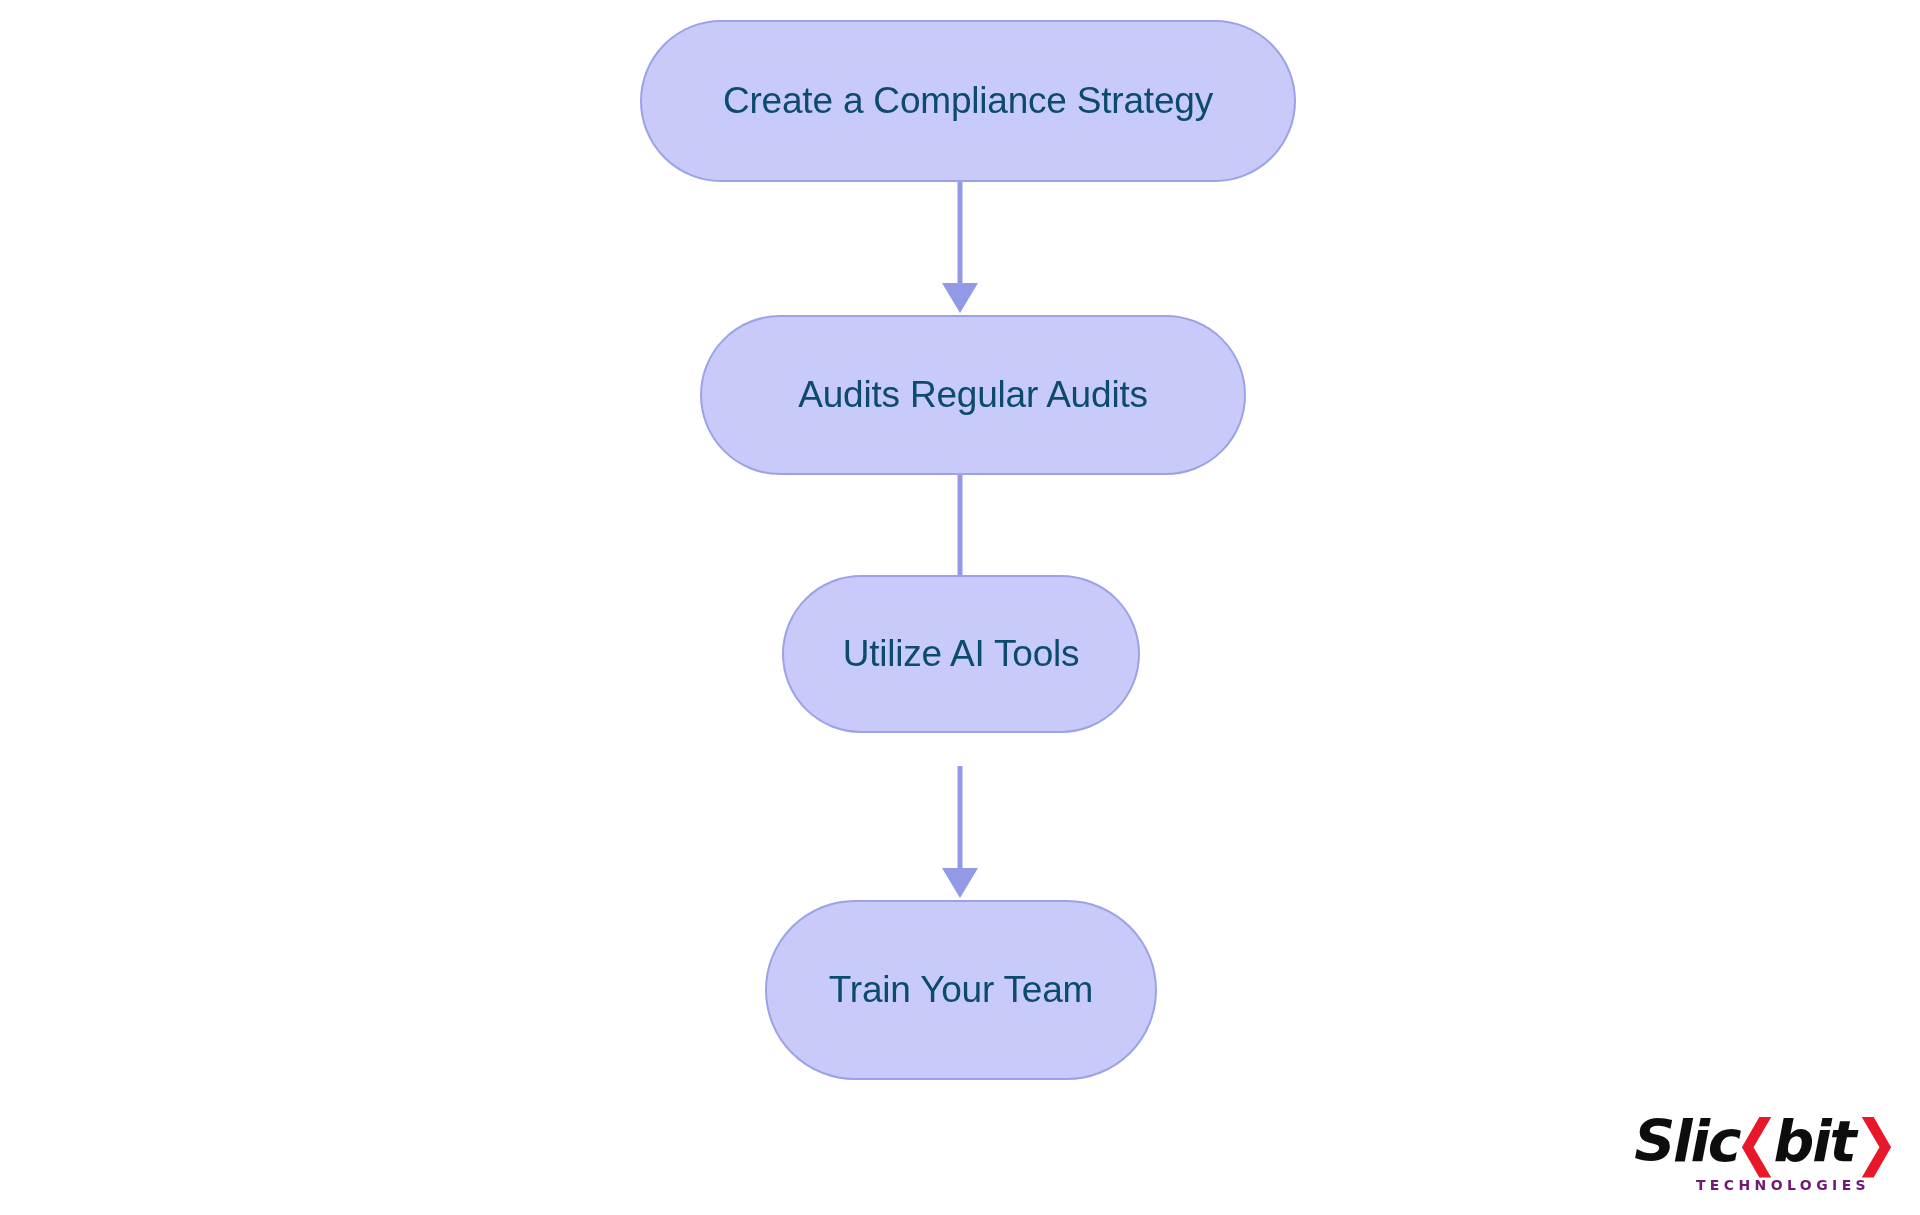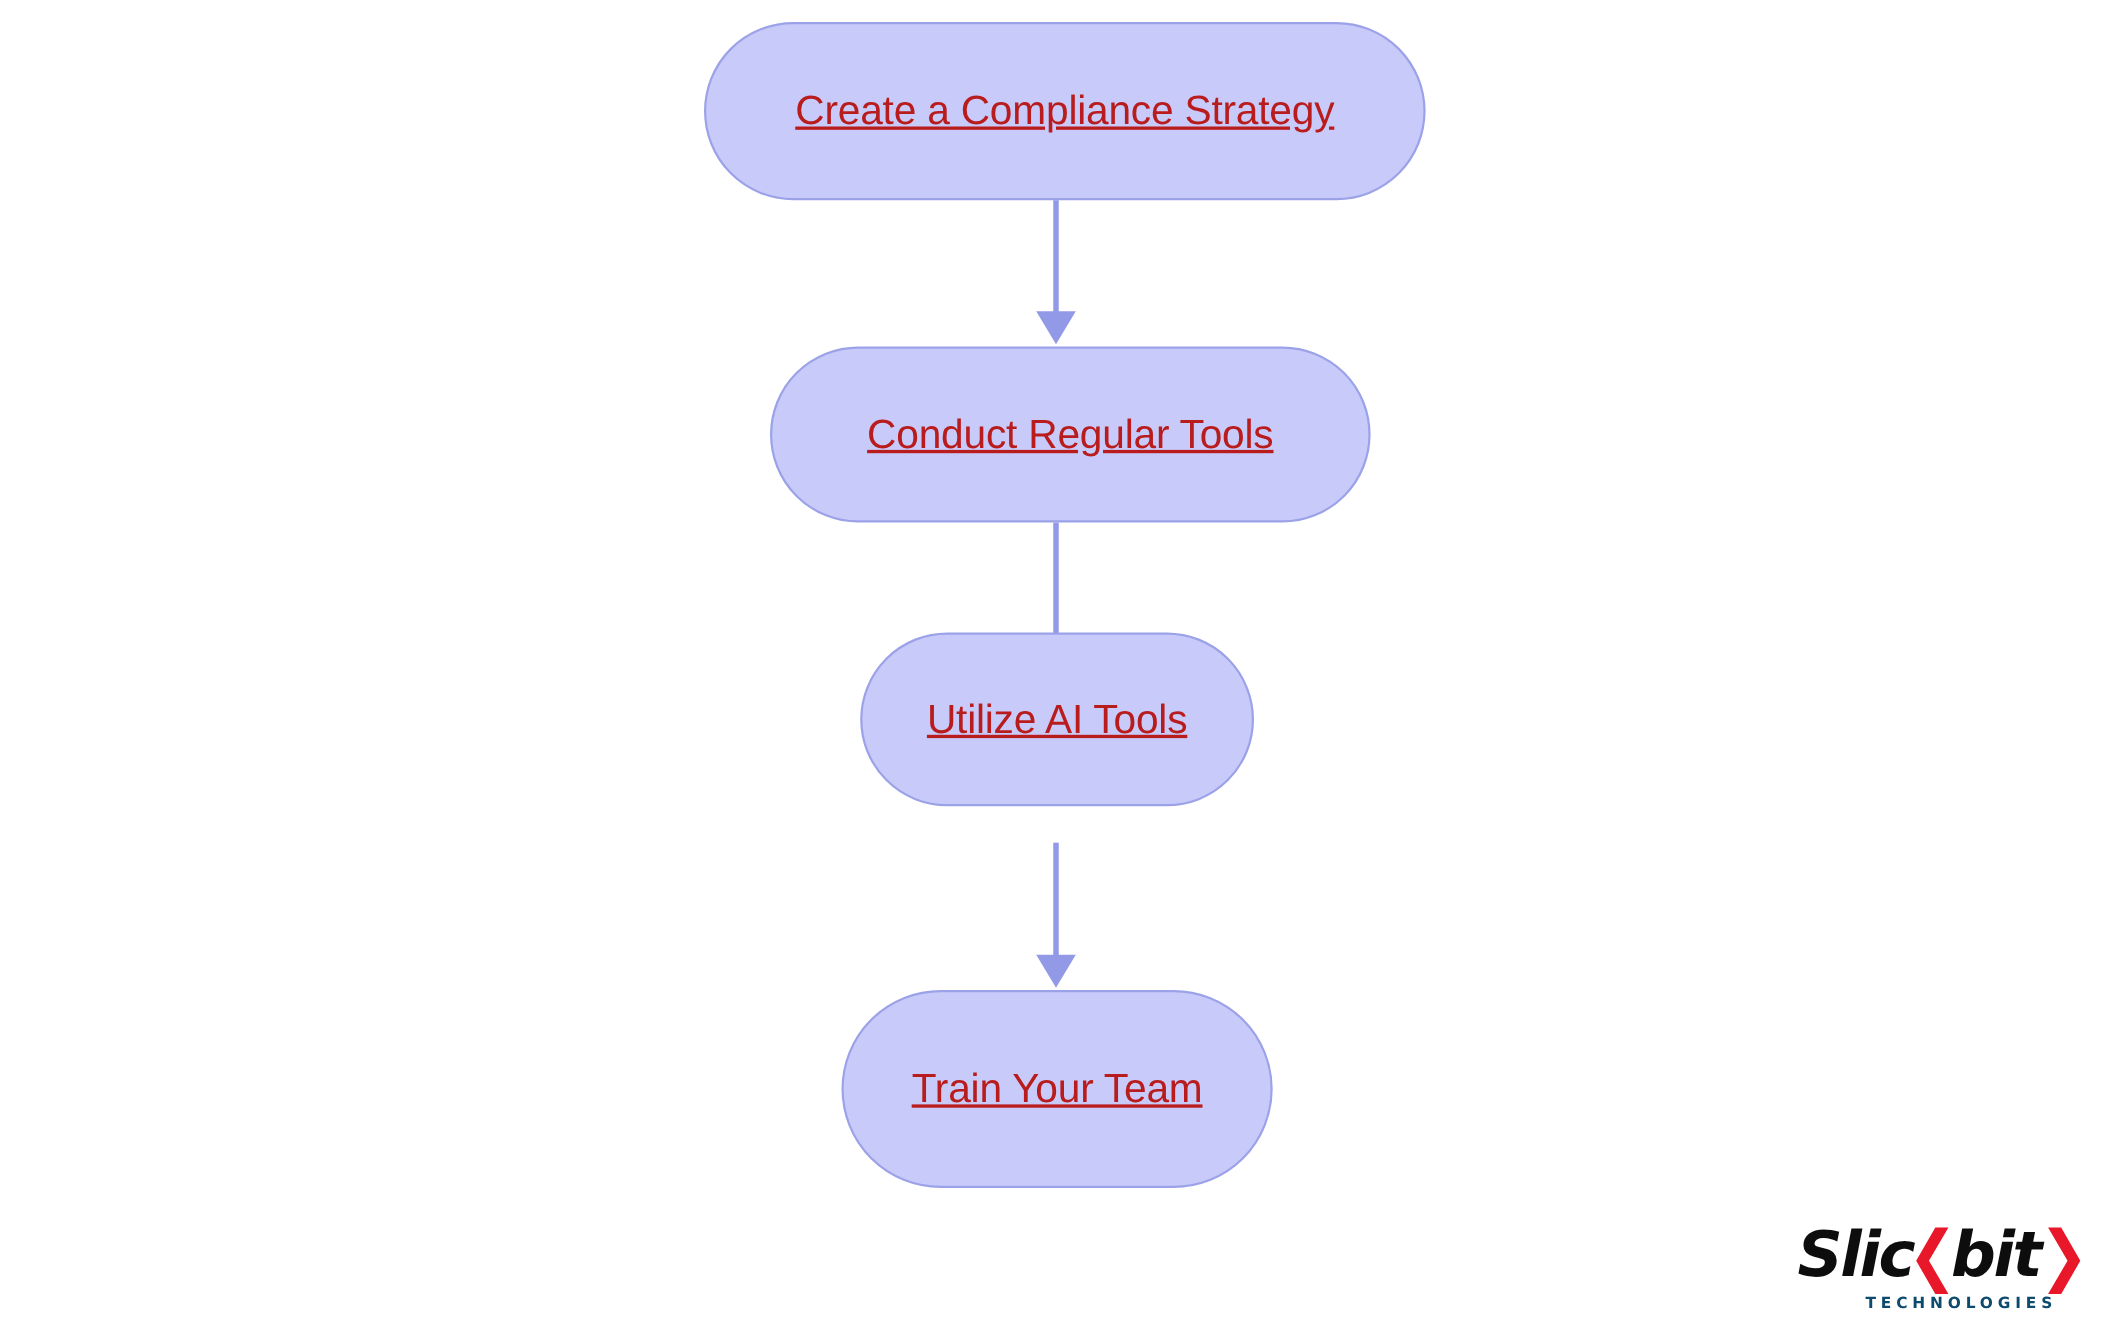--- a/index.html
+++ b/index.html
@@ -45,25 +45,24 @@
     justify-content: center;
     background: #c8cbfa;
     border: 2px solid #9ba2e8;
     border-radius: 999px;
     text-align: center;
   }
   .flow-node .node-label {
     font-size: 37px;
     font-weight: 400;
     line-height: 1.1;
-    color: #b91c1c;
+    color: #0c4a6e;
     letter-spacing: -0.2px;
     white-space: nowrap;
     padding: 0 28px;
-    text-decoration: underline;
   }
 
   #node-0 { left: 640px; top: 20px;  width: 656px; height: 162px; }
   #node-1 { left: 700px; top: 315px; width: 546px; height: 160px; }
   #node-2 { left: 782px; top: 575px; width: 358px; height: 158px; }
   #node-3 { left: 765px; top: 900px; width: 392px; height: 180px; }
 
   
   #brand-logo {
     position: absolute;
@@ -90,21 +89,21 @@
     letter-spacing: -3px;
     display: inline-block;
     transform: scaleY(1.12);
   }
   #brand-wordmark .chev-left  { margin: 0 -3px 0 -5px; }
   #brand-wordmark .chev-right { margin-left: -1px; }
   #brand-subtitle {
     font-family: "DejaVu Sans", "Liberation Sans", sans-serif;
     font-size: 14px;
     font-weight: bold;
-    color: #0c4a6e;
+    color: #701a75;
     letter-spacing: 4.4px;
     margin-top: 7px;
     margin-left: 36px;
     white-space: nowrap;
   }
 </style>
 </head>
 <body>
 
 <div id="flow-canvas">
@@ -125,21 +124,21 @@
       <line x1="960" y1="766" x2="960" y2="870" stroke="#929ae8" stroke-width="5"></line>
       <polygon points="942,868 978,868 960,898" fill="#929ae8"></polygon>
     </g>
   </svg>
 
   <div class="flow-node" id="node-0">
     <span class="node-label">Create a Compliance Strategy</span>
   </div>
 
   <div class="flow-node" id="node-1">
-    <span class="node-label">Conduct Regular Tools</span>
+    <span class="node-label">Audits Regular Audits</span>
   </div>
 
   <div class="flow-node" id="node-2">
     <span class="node-label">Utilize AI Tools</span>
   </div>
 
   <div class="flow-node" id="node-3">
     <span class="node-label">Train Your Team</span>
   </div>
 

